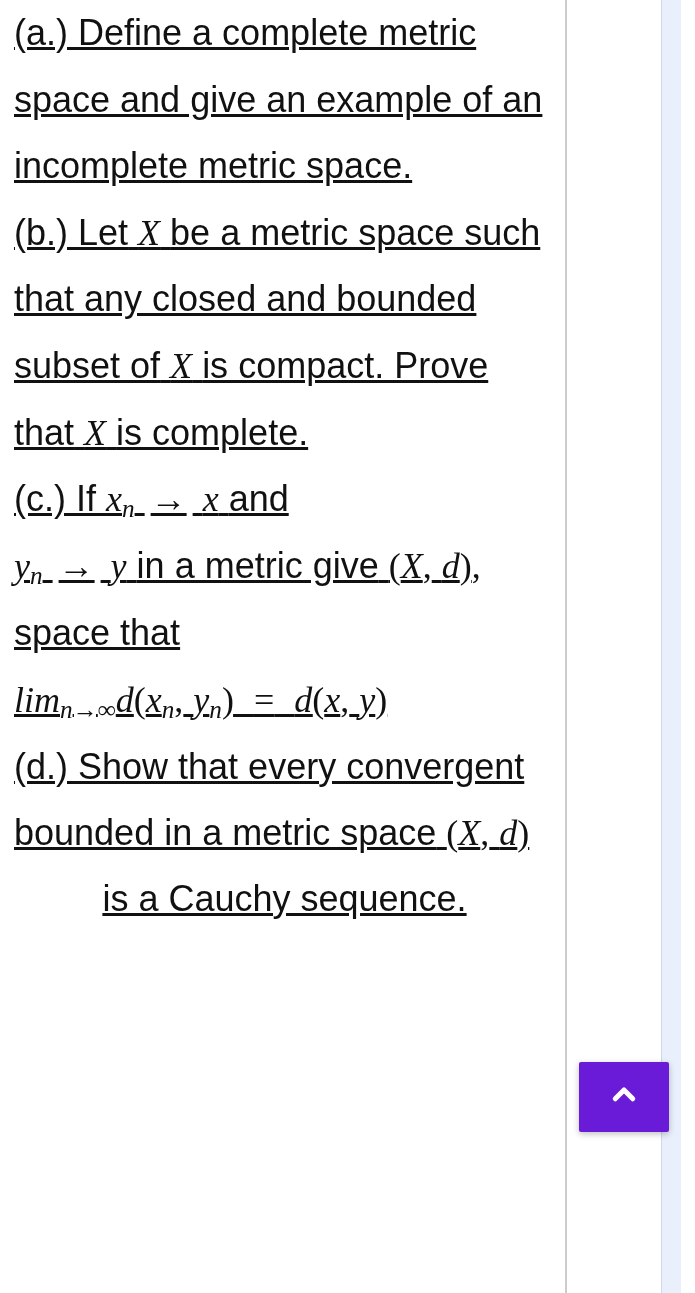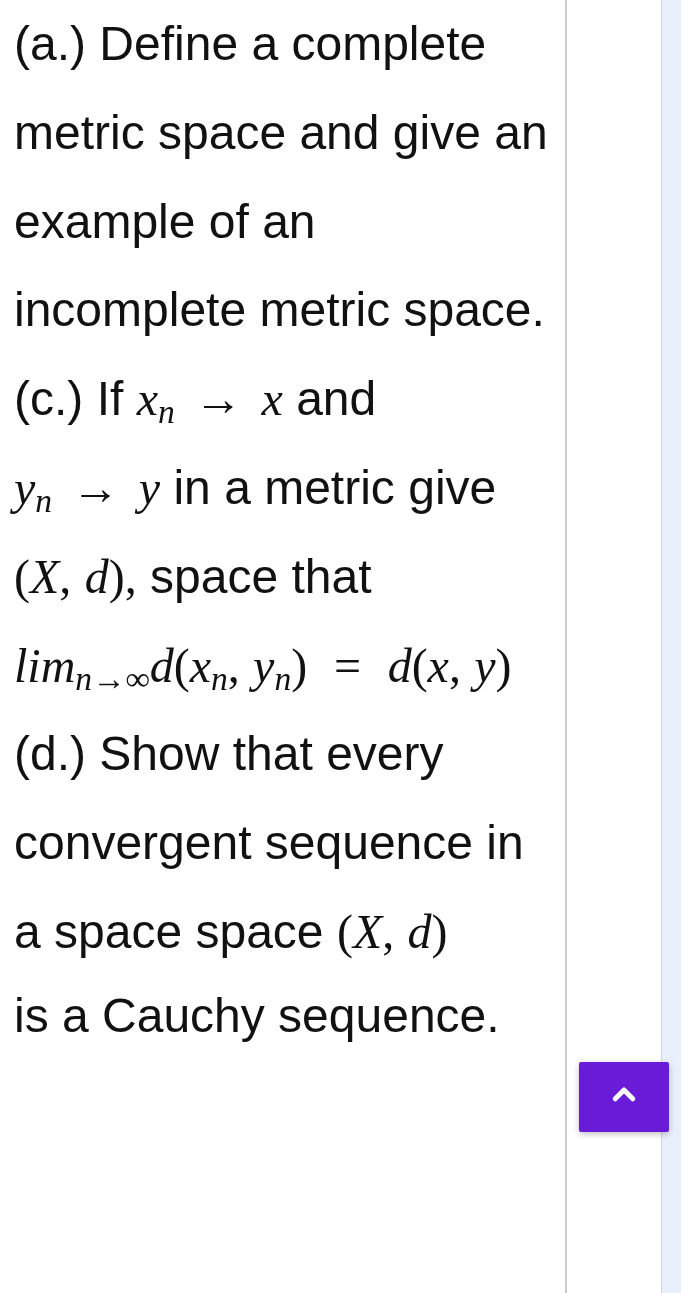--- a/index.html
+++ b/index.html
@@ -26,23 +26,24 @@
     border-left: 2px solid #ccc;
     background: #fff;
     position: relative;
   }
   .edge-strip {
     flex: 0 0 20px;
     background: #e9f0fb;
     border-left: 1px solid #d0d8e6;
   }
   .q {
-    font-size: 48px;
+    font-size: 36px;
     line-height: 1.85;
     font-weight: 400;
+    text-decoration: underline;
   }
   
   .mi {
     font-family: "Cambria Math", "STIXGeneral", "Times New Roman", serif;
     font-style: italic;
   }
   .mn {
     font-family: "Cambria Math", "STIXGeneral", "Times New Roman", serif;
     font-style: normal;
   }
@@ -81,20 +82,30 @@
 
 <div class="page">
 
   <div class="content">
 
     <div class="q block">
       <span>(a.)</span>
       <span>Define a complete metric space and give an example of an incomplete metric space.</span>
     </div>
 
+    <div class="q block">
+      <span>(b.)</span>
+      <span>Let</span>
+      <span class="mi">X</span>
+      <span>be a metric space such that any closed and bounded subset of</span>
+      <span class="mi">X</span>
+      <span>is compact. Prove that</span>
+      <span class="mi">X</span>
+      <span>is complete.</span>
+    </div>
 
     <div class="q block">
       <span>(c.)</span>
       <span>If</span>
       <span>
         <span class="mi">x</span><span class="sub">n</span>
       </span>
       <span class="arrow">→</span>
       <span class="mi">x</span>
       <span>and</span>
@@ -112,25 +123,25 @@
       <br>
       <span style="white-space:nowrap;margin-top:32px;">
         <span class="mi">lim</span><span class="sub"><span>n</span><span>→</span><span>∞</span></span><span class="mi">d</span><span class="mn">(</span><span class="mi">x</span><span class="sub">n</span><span class="mn">,</span>&nbsp;<span class="mi">y</span><span class="sub">n</span><span class="mn">)</span>
         &nbsp;<span class="mn">=</span>&nbsp;
         <span class="mi">d</span><span class="mn">(</span><span class="mi">x</span><span class="mn">,</span>&nbsp;<span class="mi">y</span><span class="mn">)</span>
       </span>
     </div>
 
     <div class="q block">
       <span>(d.)</span>
-      <span>Show that every convergent sequence in a space space</span>
+      <span>Show that every convergent bounded in a metric space</span>
       <span>
         <span class="mn">(</span><span class="mi">X</span><span class="mn">,</span>&nbsp;<span class="mi">d</span><span class="mn">)</span>
       </span>
-      <div class="trunc" style="line-height:1.2; margin-top:10px;">is a Cauchy sequence.</div>
+      <div class="trunc" style="line-height:1.2; margin-top:10px;text-align:center;">is a Cauchy sequence.</div>
     </div>
 
   </div>
 
   <div class="side-gap"></div>
   <div class="edge-strip"></div>
 
   <div class="fab">
     <span>
       <svg viewBox="0 0 24 24" fill="none" stroke="#ffffff" stroke-width="4" stroke-linecap="round" stroke-linejoin="round">

